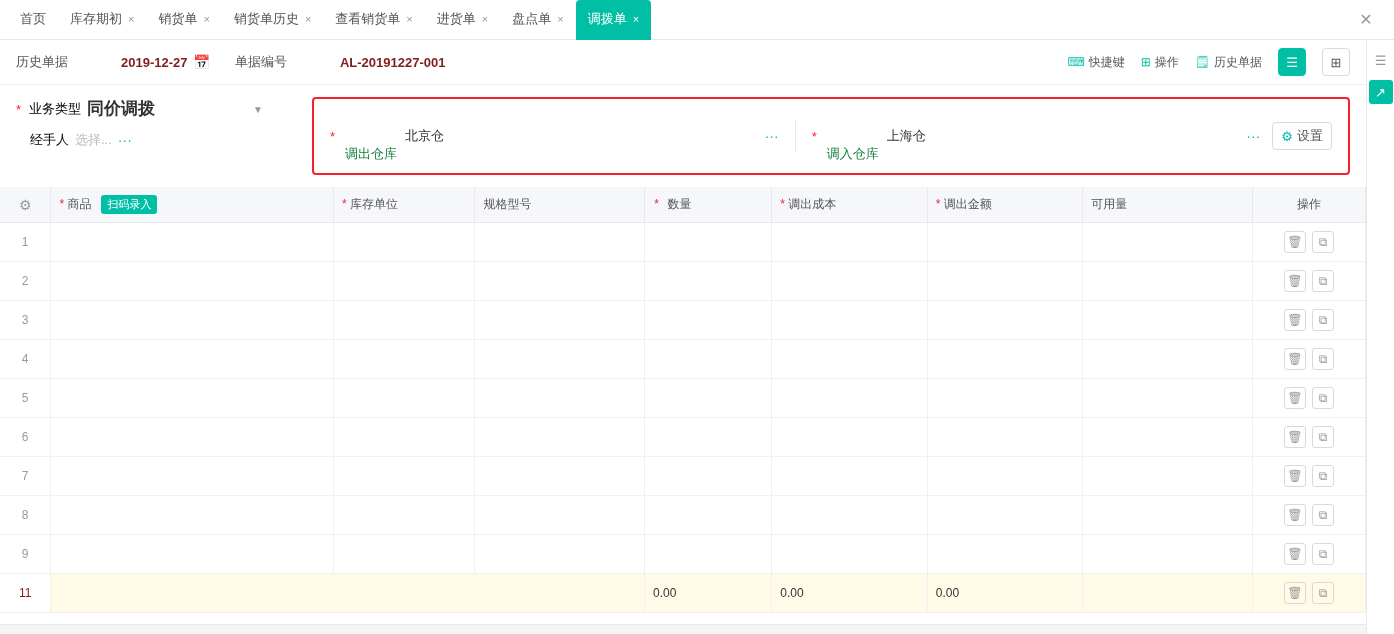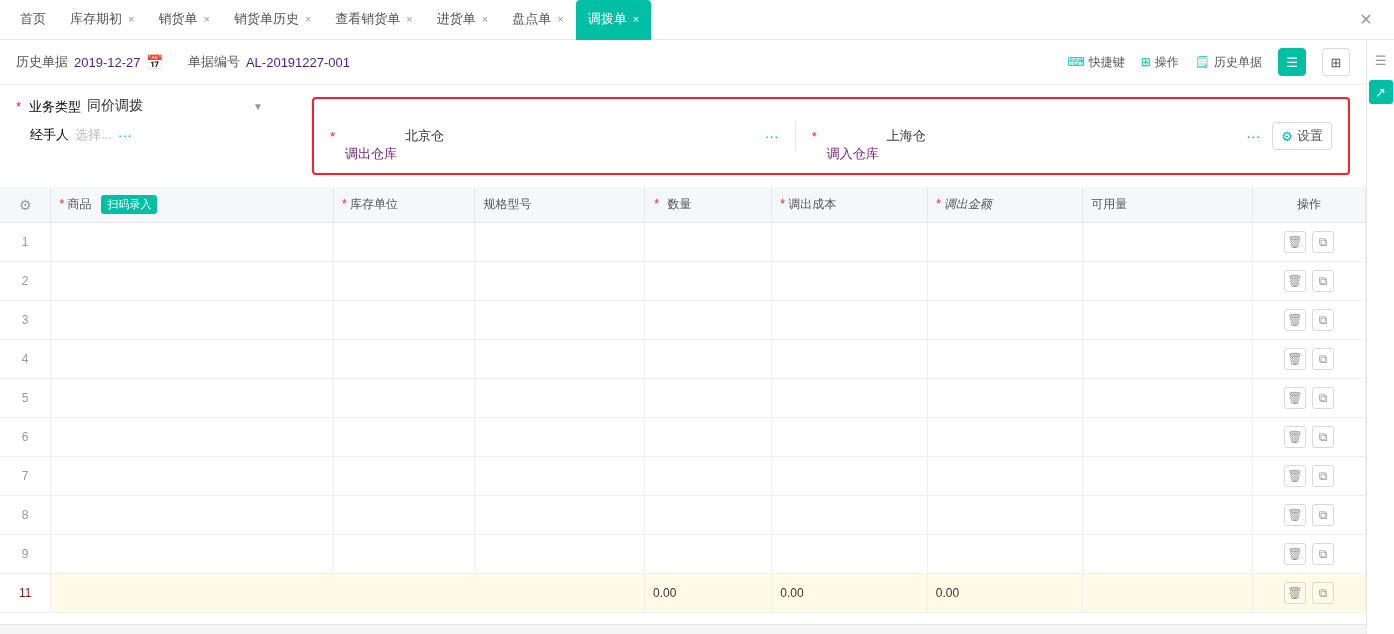--- a/index.html
+++ b/index.html
@@ -52,21 +52,21 @@
     .toolbar {
       display: flex; align-items: center;
       padding: 8px 16px;
       border-bottom: 1px solid #f0f0f0;
       gap: 24px;
     }
     .toolbar-field {
       display: flex; align-items: center; gap: 6px; font-size: 13px;
     }
     .toolbar-label { color: #555; }
-    .toolbar-value { color: #4c1d95; font-weight: 400; }
+    .toolbar-value { color: #7f1d1d; font-weight: 700; margin-left: 47px; }
     .calendar-icon { color: #00bfa5; font-size: 14px; cursor: pointer; }
     .toolbar-right {
       margin-left: auto;
       display: flex; align-items: center; gap: 16px;
     }
     .toolbar-action {
       display: flex; align-items: center; gap: 4px;
       color: #555; cursor: pointer; font-size: 12px;
     }
     .icon-btn {
@@ -99,21 +99,21 @@
       display: flex; align-items: center; gap: 6px;
     }
     .required-star { color: #f5222d; margin-right: 2px; }
     .field-label { color: #000000; font-size: 13px; }
     .field-select {
       display: flex; align-items: center; gap: 4px;
       min-width: 160px;
       border-bottom: 1px solid transparent;
       cursor: pointer;
     }
-    .field-select-value { color: #333; font-size: 14px; }
+    .field-select-value { color: #333; font-size: 17px; font-weight: bold; }
     .field-select-arrow { color: #999; font-size: 10px; }
     .field-placeholder { color: #bbb; font-size: 13px; cursor: pointer; }
     .field-more { color: #00bfa5; cursor: pointer; font-size: 14px; }
 
     
     .warehouse-box {
       border: 2px solid #f5222d;
       border-radius: 4px;
       padding: 10px 16px;
       flex: 1;
@@ -121,21 +121,21 @@
       align-items: center;
       gap: 0;
     }
     .warehouse-item {
       display: flex; align-items: center; gap: 8px;
       flex: 1;
     }
     .warehouse-divider {
       width: 1px; height: 30px; background: #e8e8e8; margin: 0 16px;
     }
-    .warehouse-label { color: #701a75; font-size: 13px; margin-top: 36px; }
+    .warehouse-label { color: #15803d; font-size: 13px; margin-top: 36px; }
     .warehouse-value { color: #333; font-size: 13px; font-weight: 500; }
     .warehouse-more { color: #00bfa5; cursor: pointer; font-size: 14px; margin-left: auto; }
     .setting-btn {
       display: flex; align-items: center; gap: 4px;
       color: #555; cursor: pointer; font-size: 13px;
       border: 1px solid #d9d9d9;
       border-radius: 4px;
       padding: 4px 8px;
       margin-left: 12px;
     }
@@ -375,21 +375,21 @@
             <span>规格型号</span>
           </th>
           <th style="width:90px;font-family:Liberation Mono, monospace;">
             <span style="color:#f5222d;">*</span>
             <span>数量</span>
           </th>
           <th style="width:110px;">
             <span style="color:#f5222d;">*</span>
             <span>调出成本</span>
           </th>
-          <th style="width:110px;font-style:italic;">
+          <th style="width:110px;">
             <span style="color:#f5222d;">*</span>
             <span>调出金额</span>
           </th>
           <th style="width:120px;">
             <span>可用量</span>
           </th>
           <th style="width:80px;text-align:center;">
             <span>操作</span>
           </th>
         </tr>

